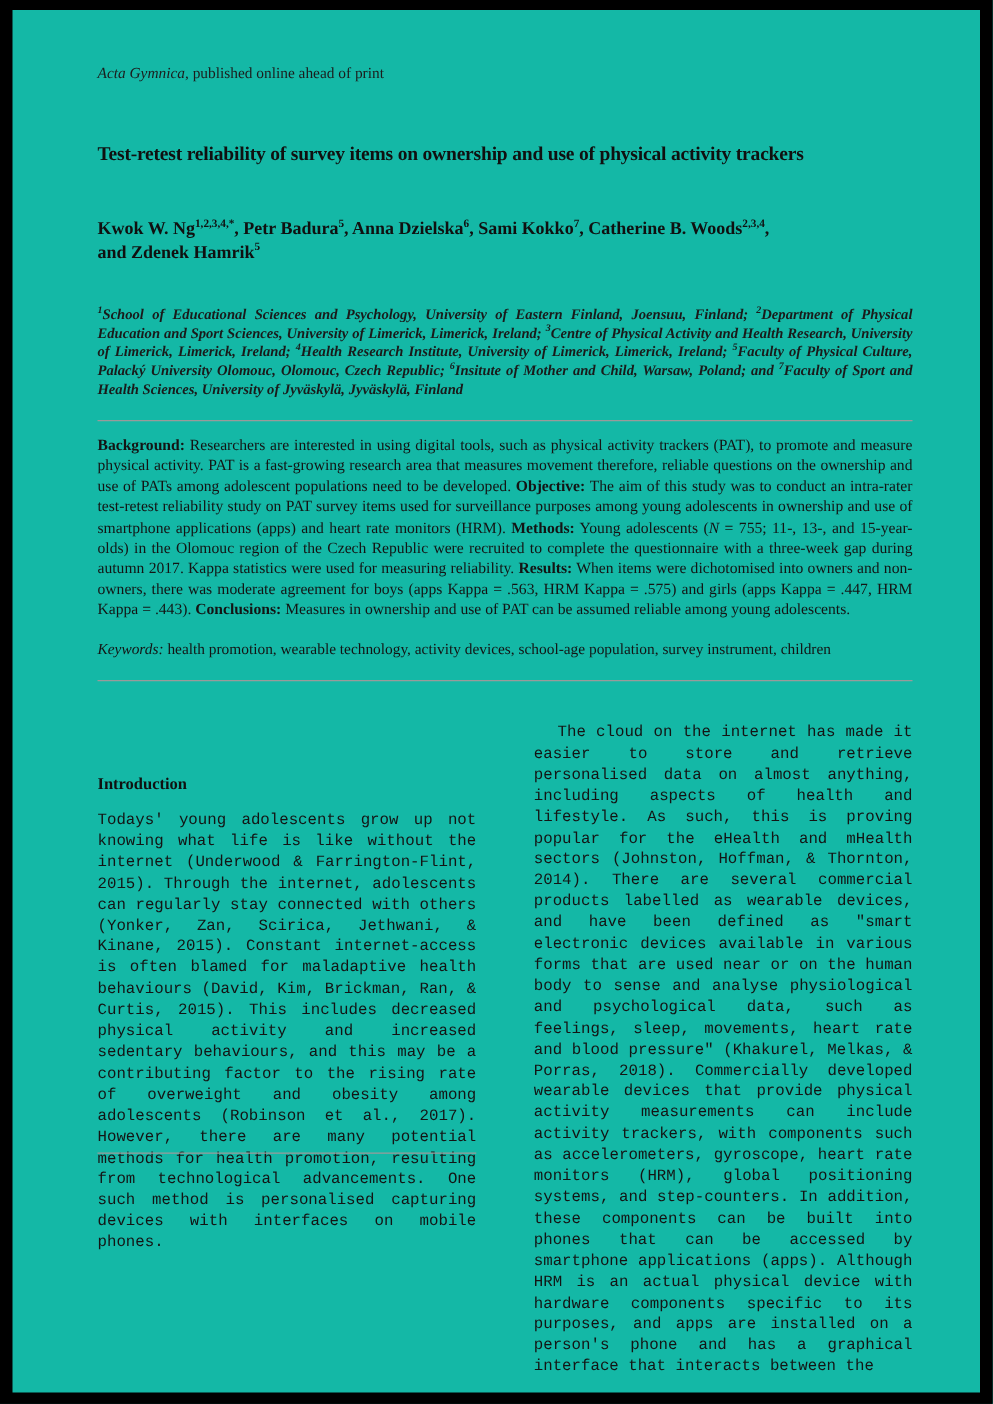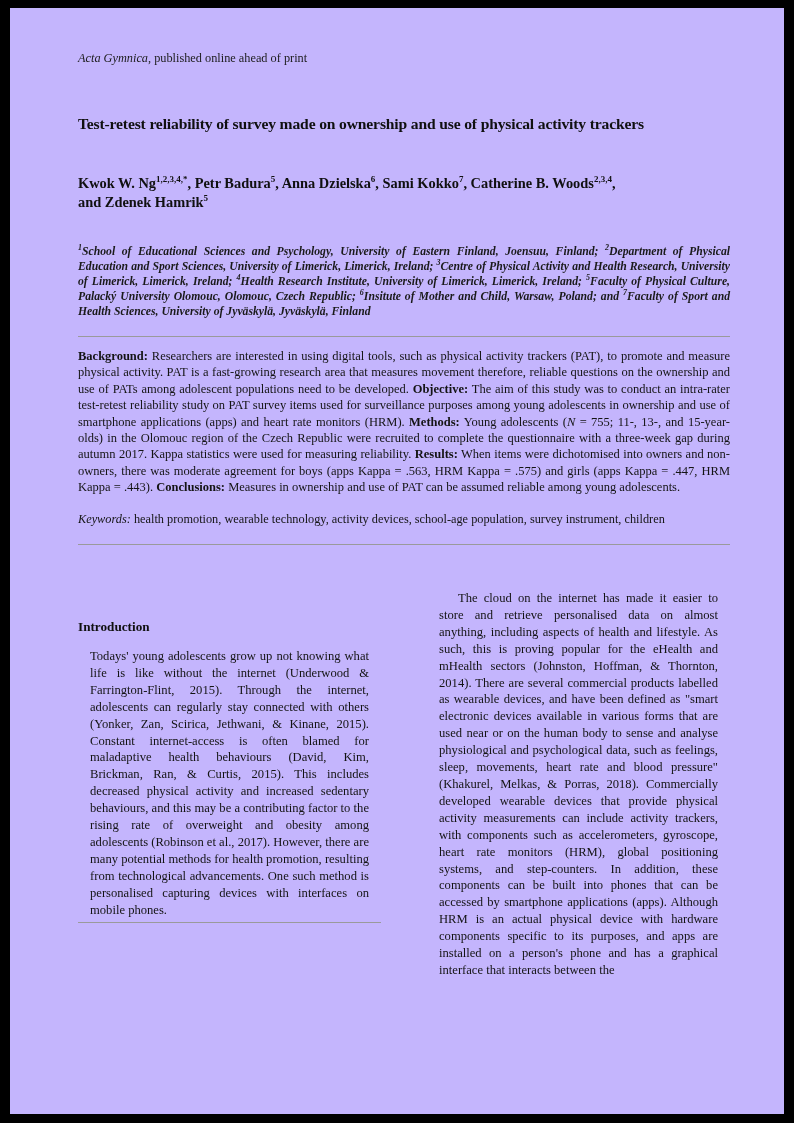--- a/index.html
+++ b/index.html
@@ -12,21 +12,21 @@
     height: 1123px;
     overflow: hidden;
     font-family: "Liberation Serif", serif;
   }
   .page {
     position: absolute;
     left: 10px;
     top: 8px;
     width: 774px;
     height: 1106px;
-    background: #c4b5fd;
+    background: #14b8a6;
     box-sizing: border-box;
     overflow: hidden;
   }
   .inner {
     position: absolute;
     left: 68px;
     top: 42px;
     width: 652px;
   }
   
@@ -134,23 +134,24 @@
     line-height: 17px;
     color: #101010;
     margin-bottom: 13px;
     margin-top: 40px;
   }
   .body-text {
     font-size: 12.6px;
     line-height: 16.9px;
     text-align: justify;
     color: #141414;
-    margin: 12px;
+    margin: 0;
     -webkit-hyphens: none;
     hyphens: none;
+    font-family: Liberation Mono, monospace;
   }
   .body-text.indent { text-indent: 19px; }
   
   .footnote-wrap {
     position: absolute;
     left: 0;
     top: 344px;
     width: 303px;
   }
   .footnote-rule {
@@ -169,21 +170,21 @@
 </head>
 <body>
 
 <div class="page">
   <div class="inner">
 
     <div class="journal-line">
       <span class="journal-name">Acta Gymnica</span><span>, published online ahead of print</span>
     </div>
 
-    <div class="title">Test-retest reliability of survey made on ownership and use of physical activity trackers</div>
+    <div class="title">Test-retest reliability of survey items on ownership and use of physical activity trackers</div>
 
     <div class="authors">
       <span>Kwok W. Ng</span><sup>1,2,3,4,*</sup><span>, Petr Badura</span><sup>5</sup><span>, Anna Dzielska</span><sup>6</sup><span>, Sami Kokko</span><sup>7</sup><span>, Catherine B. Woods</span><sup>2,3,4</sup><span>,</span><br><span>and Zdenek Hamrik</span><sup>5</sup>
     </div>
 
     <div class="affiliations">
       <sup>1</sup><span>School of Educational Sciences and Psychology, University of Eastern Finland, Joensuu, Finland; </span><sup>2</sup><span>Department of Physical Education and Sport Sciences, University of Limerick, Limerick, Ireland; </span><sup>3</sup><span>Centre of Physical Activity and Health Research, University of Limerick, Limerick, Ireland; </span><sup>4</sup><span>Health Research Institute, University of Limerick, Limerick, Ireland; </span><sup>5</sup><span>Faculty of Physical Culture, Palacký University Olomouc, Olomouc, Czech Republic; </span><sup>6</sup><span>Insitute of Mother and Child, Warsaw, Poland; and </span><sup>7</sup><span>Faculty of Sport and Health Sciences, University of Jyväskylä, Jyväskylä, Finland</span>
     </div>
 
 

